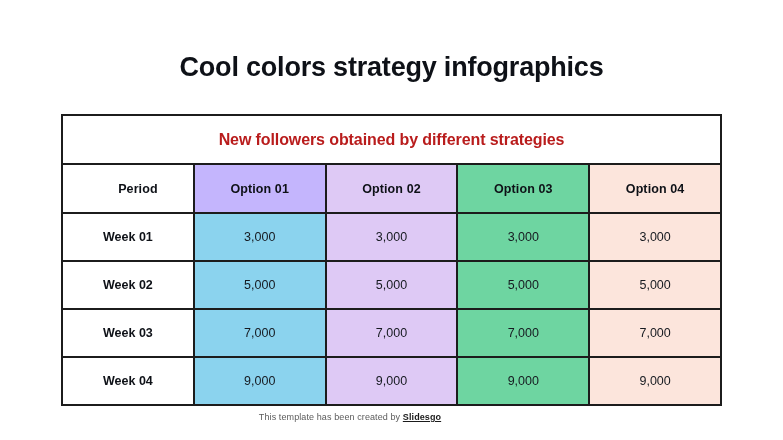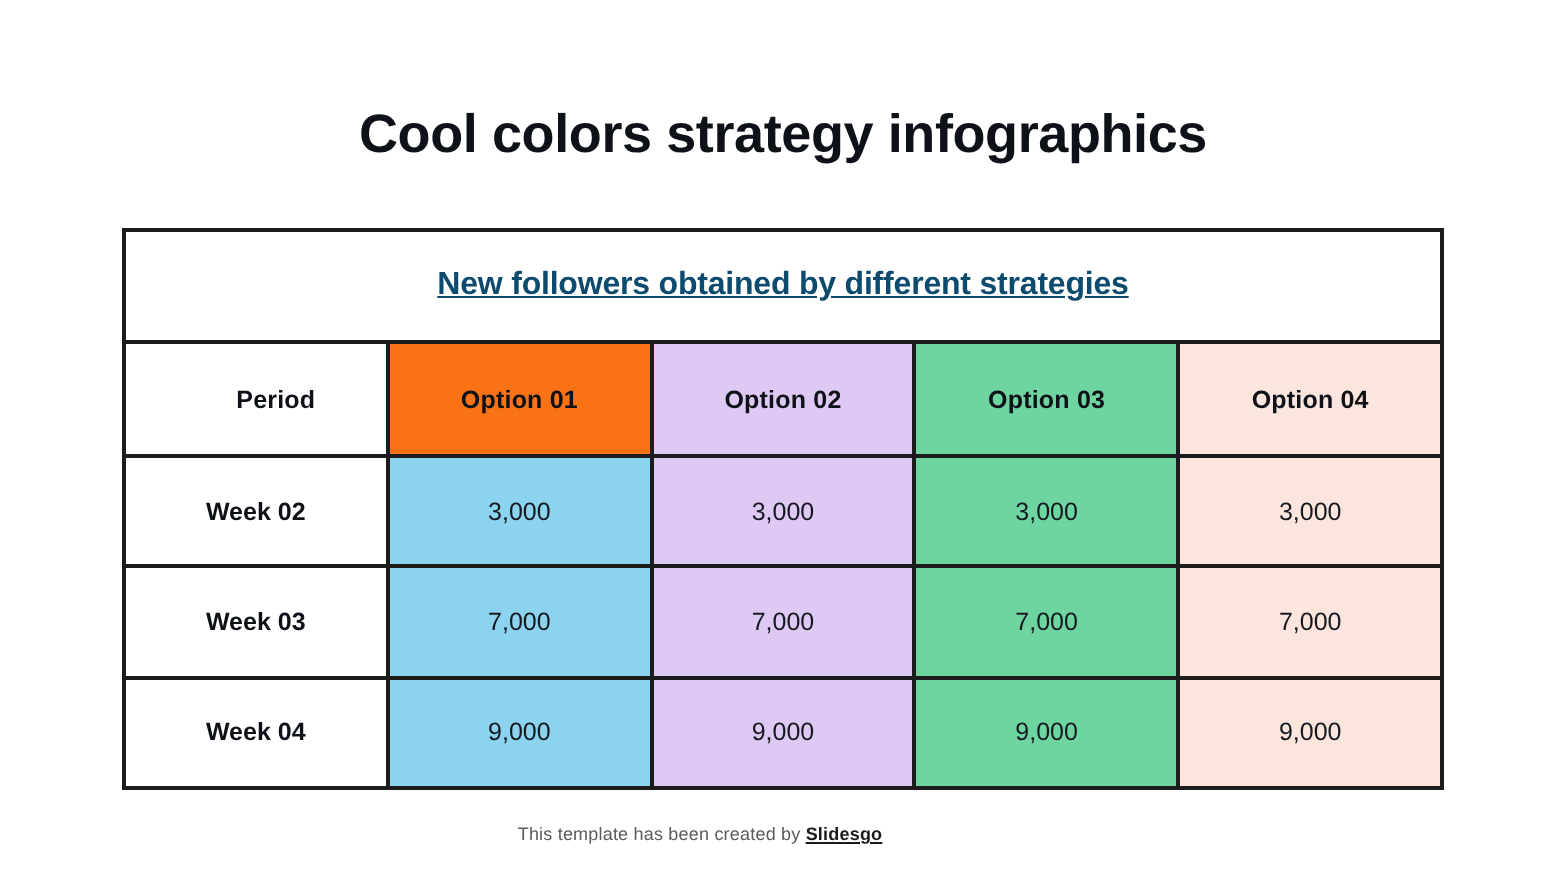--- a/index.html
+++ b/index.html
@@ -59,23 +59,22 @@
   }
 
   .col-period  { width: 132px; }
   .col-opt     { width: 132px; }
 
   .caption-cell {
     height: 47px;
     background: #ffffff;
     font-size: 16px;
     font-weight: bold;
-    color: #0c4a6e;
+    color: #b91c1c;
     letter-spacing: -0.1px;
-    text-decoration: underline;
   }
 
   .head-cell {
     height: 47px;
     font-size: 12.5px;
     font-weight: bold;
     letter-spacing: 0.1px;
     color: #0e1117;
   }
 
@@ -119,34 +118,41 @@
 
   <div class="table-wrap">
     <table class="infographic">
       <tbody>
         <tr>
           <td class="caption-cell" colspan="5" style="border-color: rgb(28, 28, 28);">New followers obtained by different strategies</td>
         </tr>
 
         <tr>
           <td class="head-cell period-cell col-period" style="border-color: rgb(28, 28, 28); padding-left: 20px;">Period</td>
-          <td class="head-cell col-opt" style="background: #f97316; border-color: rgb(28, 28, 28); margin-left: 48px;">Option 01</td>
+          <td class="head-cell col-opt" style="background: #c4b5fd; border-color: rgb(28, 28, 28); margin-left: 48px;">Option 01</td>
           <td class="head-cell col-opt" style="background: rgb(222, 201, 245); border-color: rgb(28, 28, 28);">Option 02</td>
           <td class="head-cell col-opt" style="background: rgb(110, 213, 161); border-color: rgb(28, 28, 28);">Option 03</td>
           <td class="head-cell col-opt" style="background: rgb(252, 229, 220); border-color: rgb(28, 28, 28);">Option 04</td>
         </tr>
 
         <tr>
-          <td class="data-cell period-cell col-period" style="border-color: rgb(28, 28, 28);">Week 02</td>
+          <td class="data-cell period-cell col-period" style="border-color: rgb(28, 28, 28);">Week 01</td>
           <td class="data-cell col-opt" style="background: rgb(139, 211, 238); border-color: rgb(28, 28, 28);">3,000</td>
           <td class="data-cell col-opt" style="background: rgb(222, 201, 245); border-color: rgb(28, 28, 28);">3,000</td>
           <td class="data-cell col-opt" style="background: rgb(110, 213, 161); border-color: rgb(28, 28, 28);">3,000</td>
           <td class="data-cell col-opt" style="background: rgb(252, 229, 220); border-color: rgb(28, 28, 28);">3,000</td>
         </tr>
 
+        <tr>
+          <td class="data-cell period-cell col-period" style="border-color: rgb(28, 28, 28);">Week 02</td>
+          <td class="data-cell col-opt" style="background: rgb(139, 211, 238); border-color: rgb(28, 28, 28);">5,000</td>
+          <td class="data-cell col-opt" style="background: rgb(222, 201, 245); border-color: rgb(28, 28, 28);">5,000</td>
+          <td class="data-cell col-opt" style="background: rgb(110, 213, 161); border-color: rgb(28, 28, 28);">5,000</td>
+          <td class="data-cell col-opt" style="background: rgb(252, 229, 220); border-color: rgb(28, 28, 28);">5,000</td>
+        </tr>
 
         <tr>
           <td class="data-cell period-cell col-period" style="border-color: rgb(28, 28, 28);">Week 03</td>
           <td class="data-cell col-opt" style="background: rgb(139, 211, 238); border-color: rgb(28, 28, 28);">7,000</td>
           <td class="data-cell col-opt" style="background: rgb(222, 201, 245); border-color: rgb(28, 28, 28);">7,000</td>
           <td class="data-cell col-opt" style="background: rgb(110, 213, 161); border-color: rgb(28, 28, 28);">7,000</td>
           <td class="data-cell col-opt" style="background: rgb(252, 229, 220); border-color: rgb(28, 28, 28);">7,000</td>
         </tr>
 
         <tr>

